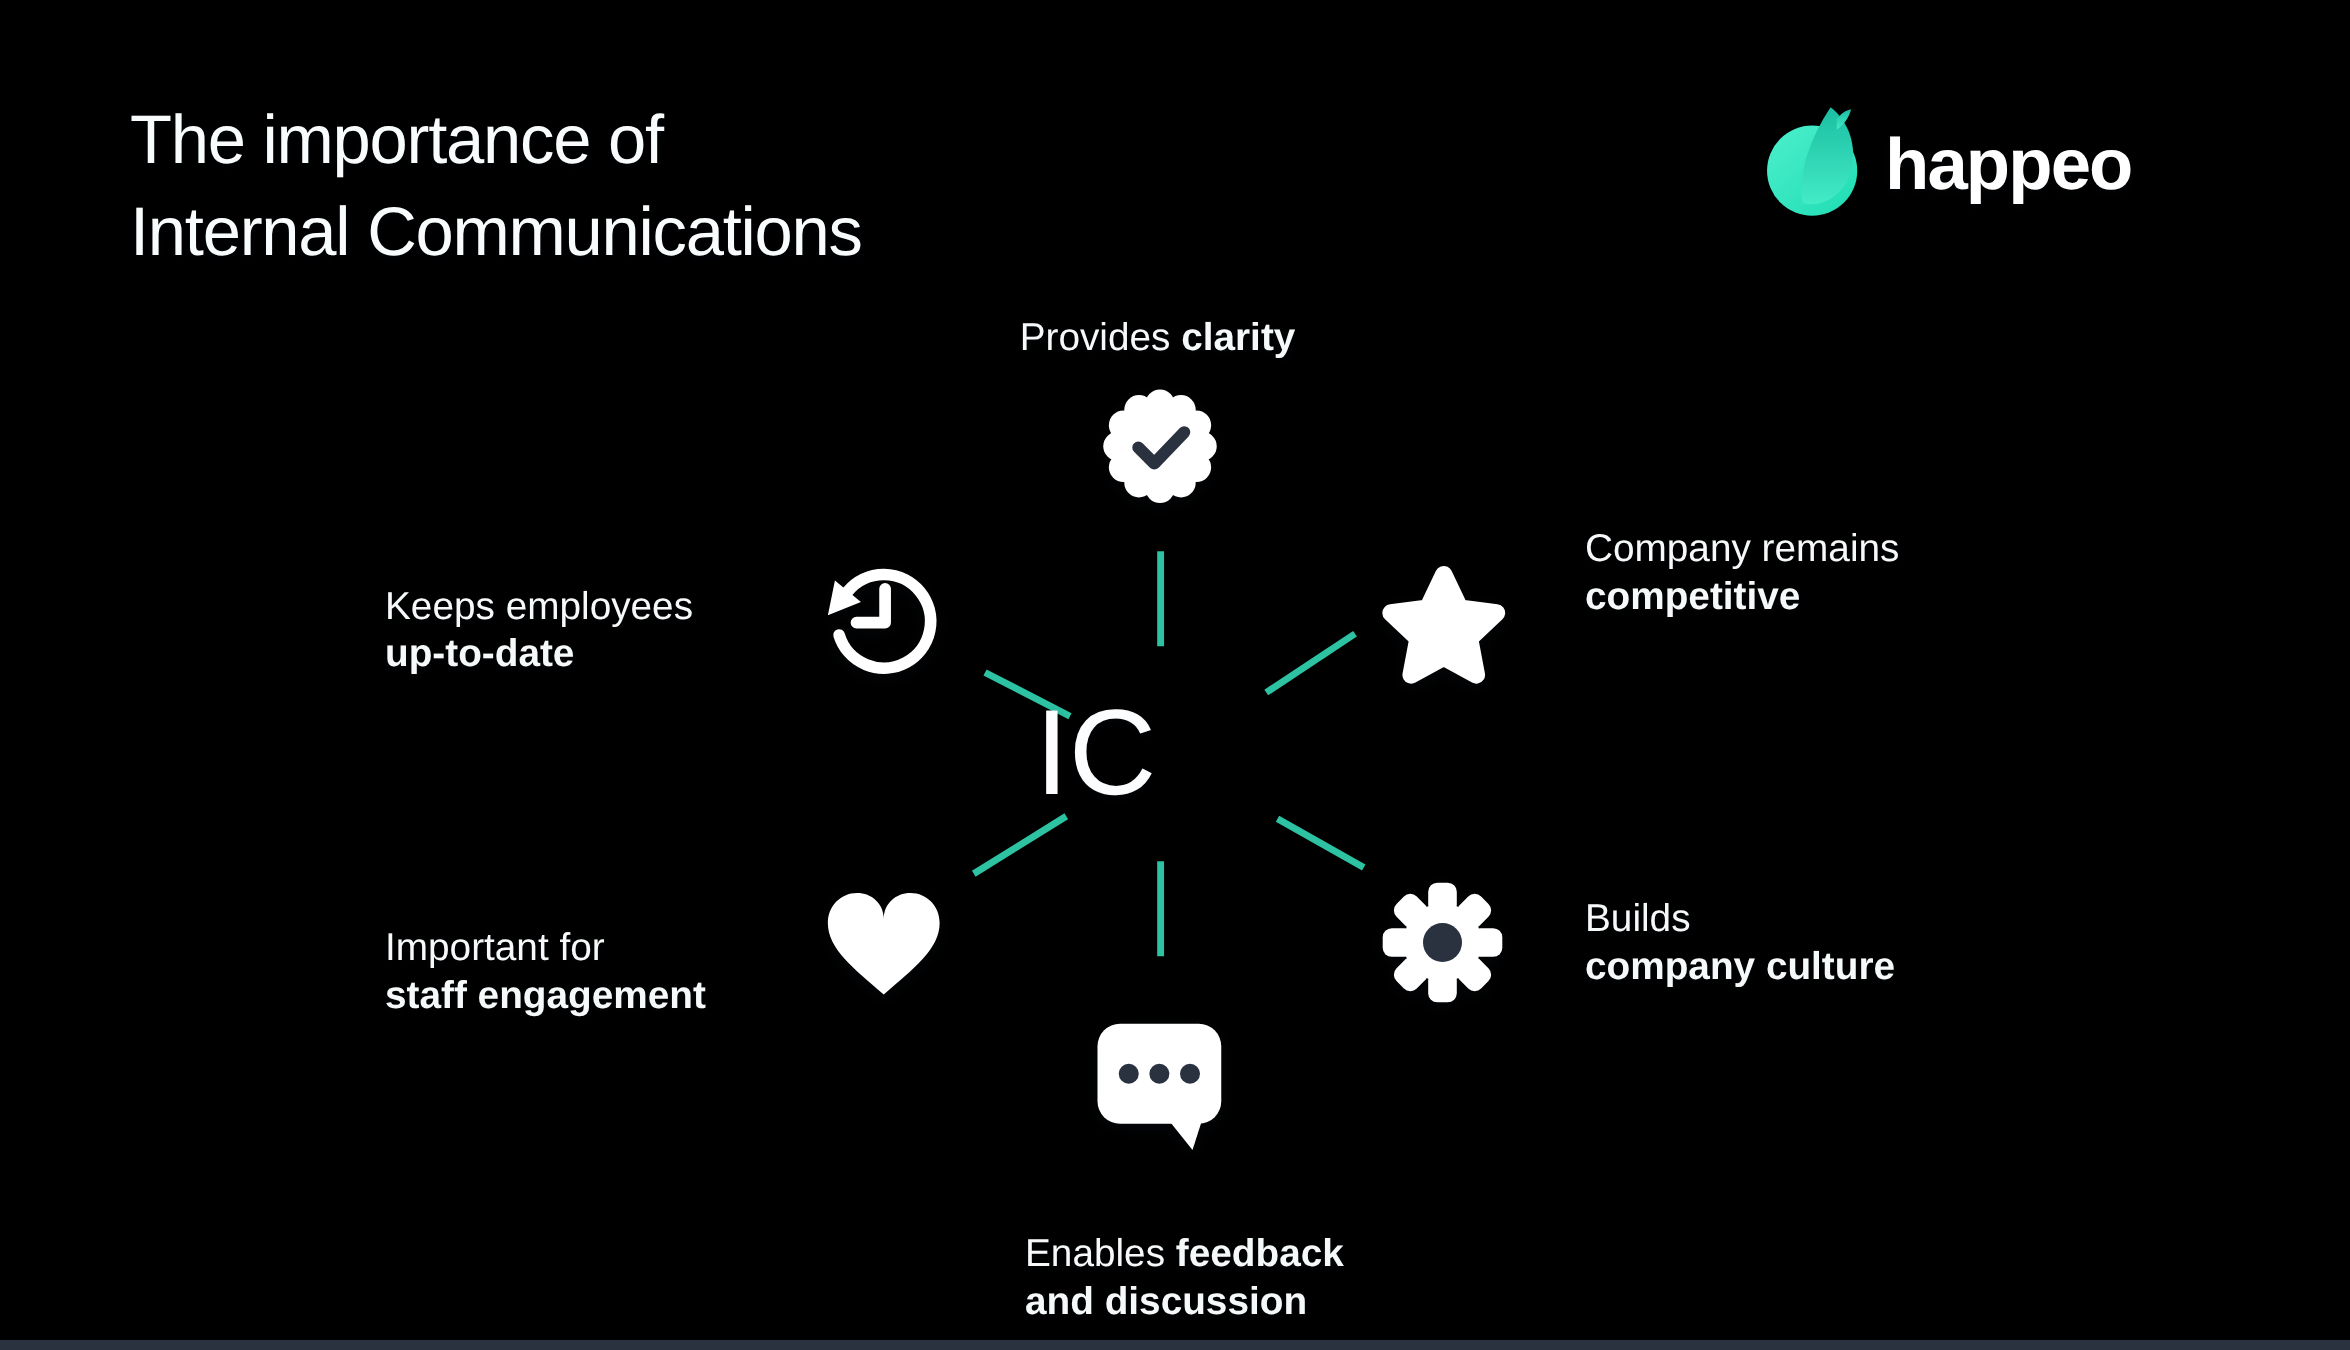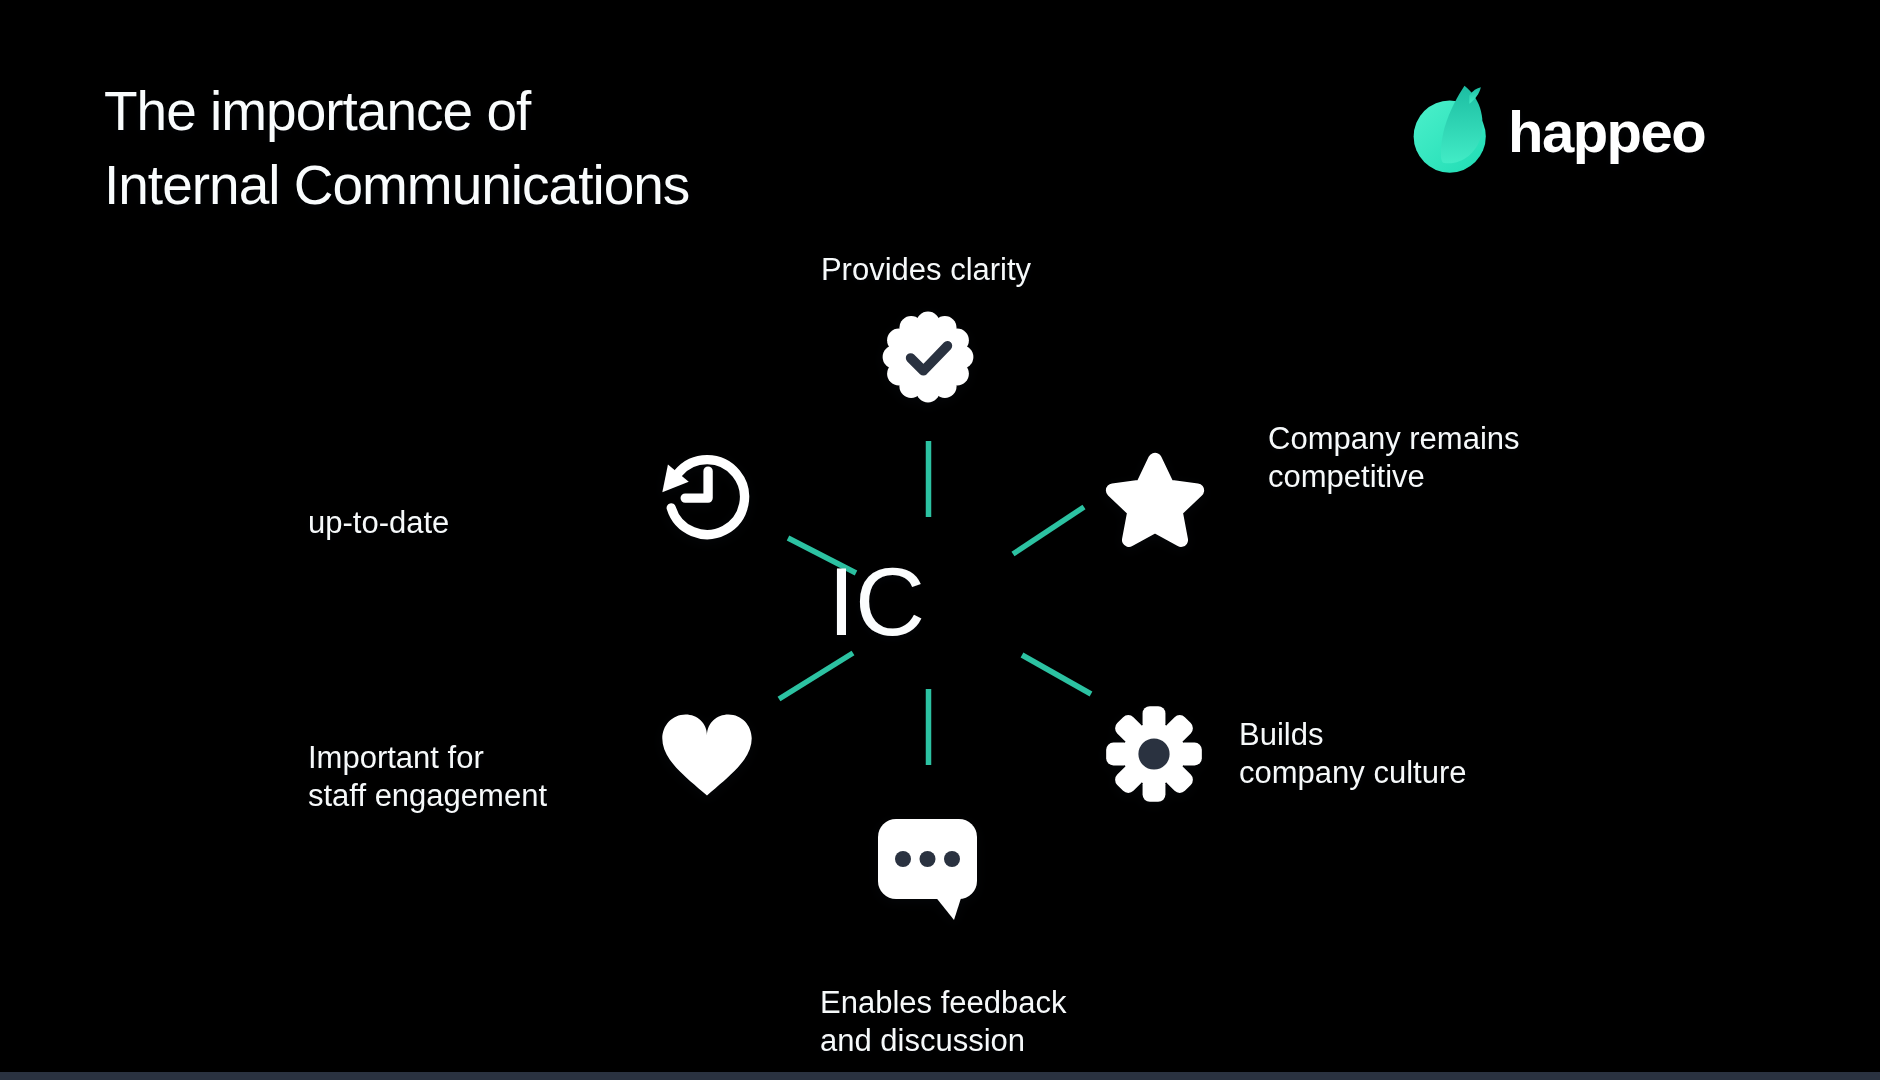--- a/index.html
+++ b/index.html
@@ -32,21 +32,21 @@
     text-align:left;font-size:97px;line-height:100px;font-weight:400;
     color:#fbfdfe;text-shadow:0 3px 8px rgba(10,15,25,.35);
   }
   
   .icon{position:absolute;filter:drop-shadow(0 3px 6px rgba(12,18,28,.32));}
   
   .lbl{
     position:absolute;font-size:31px;line-height:38px;color:#f6f9fa;
     text-shadow:0 2px 6px rgba(10,15,25,.4);white-space:nowrap;
   }
-  .lbl .b{font-weight:400;}
+  .lbl .b{font-weight:700;}
   .lbl.center{text-align:center;white-space:nowrap;}
 </style>
 </head>
 <body>
 
 <div class="canvas">
 
   <div class="title">
     <div class="t1">The importance of</div>
     <div class="t2">Internal Communications</div>
@@ -124,21 +124,21 @@
         <rect x="39" y="4" width="22" height="24" rx="7" transform="rotate(45 50 50)"></rect>
         <rect x="39" y="4" width="22" height="24" rx="7" transform="rotate(90 50 50)"></rect>
         <rect x="39" y="4" width="22" height="24" rx="7" transform="rotate(135 50 50)"></rect>
         <rect x="39" y="4" width="22" height="24" rx="7" transform="rotate(180 50 50)"></rect>
         <rect x="39" y="4" width="22" height="24" rx="7" transform="rotate(225 50 50)"></rect>
         <rect x="39" y="4" width="22" height="24" rx="7" transform="rotate(270 50 50)"></rect>
         <rect x="39" y="4" width="22" height="24" rx="7" transform="rotate(315 50 50)"></rect>
       </g>
       <circle cx="50" cy="50" r="15" fill="#2a3240"></circle>
     </svg>
-    <div class="lbl" style="left:1239px;top:716px;">
+    <div class="lbl" style="left:1268px;top:716px;">
       <span>Builds</span><br>
       <span class="b">company culture</span>
     </div>
   </div>
 
   <div>
     <svg class="icon" style="left:877px;top:817px;width:101px;height:105px;" viewBox="0 0 101 105">
       <rect x="1" y="2" width="99" height="80" rx="18" fill="#ffffff"></rect>
       <polygon points="57,78 85,78 77,103" fill="#ffffff"></polygon>
       <circle cx="26" cy="42" r="8" fill="#2a3240"></circle>
@@ -161,18 +161,18 @@
     </div>
   </div>
 
   <div>
     <svg class="icon" style="left:654px;top:443px;width:104px;height:104px;" viewBox="0 0 100 100">
       <path d="M16.6 62.5 A36 36 0 1 0 23.4 28.9" stroke="#ffffff" stroke-width="9" fill="none" stroke-linecap="round"></path>
       <polygon points="8,47.4 33.4,37.2 13.4,20.6" fill="#ffffff"></polygon>
       <path d="M30 53 L52 53 L52 27" stroke="#ffffff" stroke-width="9" fill="none" stroke-linecap="round" stroke-linejoin="round"></path>
     </svg>
     <div class="lbl" style="left:308px;top:466px;">
-      <br>
+      <span>Keeps employees</span><br>
       <span class="b">up-to-date</span>
     </div>
   </div>
 
 </div>
 
 </body></html>

